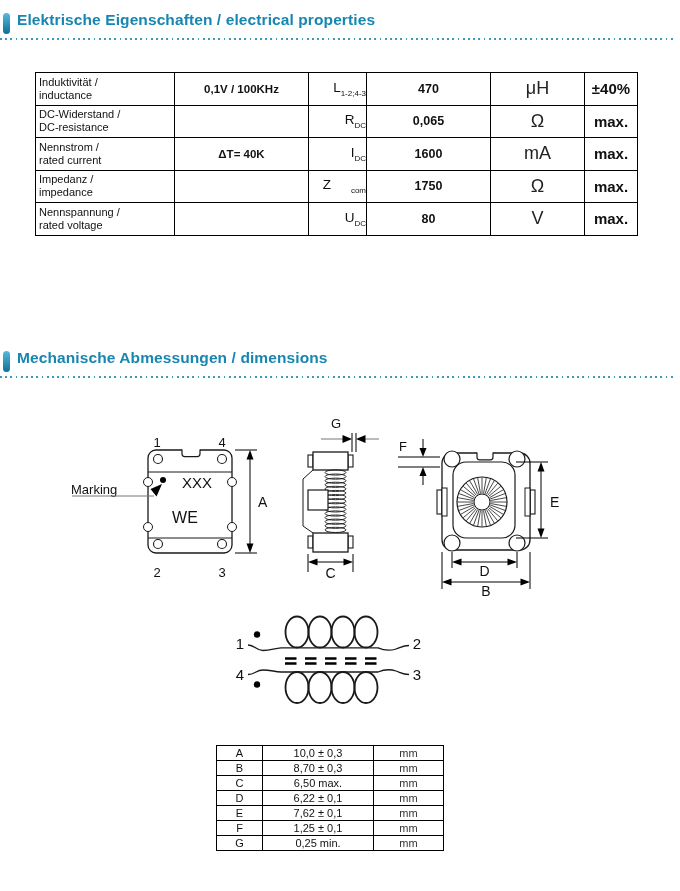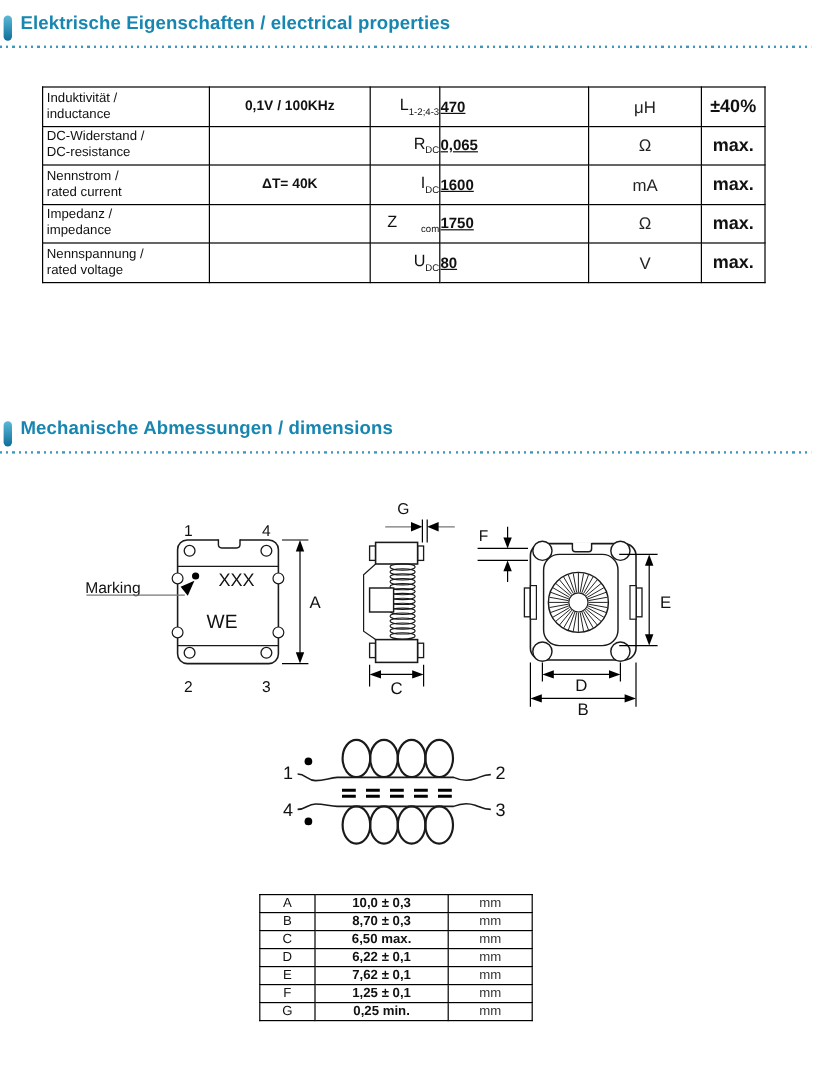--- a/index.html
+++ b/index.html
@@ -24,29 +24,29 @@
 
   
   .etable { position:absolute; left:35px; top:72px; width:602px; color:#111; }
   .etable th { font-weight:normal; font-size:11px; line-height:13px; text-align:center; white-space:pre-line; height:30px; }
   .etable td { height:32.5px; }
   .td-prop { font-size:11px; line-height:13px; text-align:left; padding-left:3px; white-space:pre-line; }
   .td-cond { font-size:11.5px; font-weight:bold; text-align:center;margin-left:12px; }
   .td-sym  { font-size:13.5px; text-align:right; }
   .td-sym sub { font-size:8px; }
   .sub-gap { margin-left:20px; }
-  .td-val  { font-size:12.5px; font-weight:bold; text-align:left;text-decoration:underline; }
-  .td-unit { font-size:14px; text-align:center; color:#222; }
+  .td-val  { font-size:12.5px; font-weight:bold; text-align:center; }
+  .td-unit { font-size:18px; text-align:center; color:#222; }
   .td-tol  { font-size:15px; font-weight:bold; text-align:center; }
 
   
   .dtable { position:absolute; left:216px; top:745px; width:227px; color:#111; }
   .dtable td { height:15px; text-align:center; font-size:11px; line-height:11px; }
   .d-dim { font-size:11px; }
-  .d-val { font-weight:bold; }
+  .d-val { font-weight:normal; }
   .d-unit { color:#333; }
 
   svg { position:absolute; overflow:visible; }
   svg text { font-family:"Liberation Sans", sans-serif; fill:#111; }
   .ln  { stroke:#1a1a1a; fill:none; }
   .shape { stroke:#1a1a1a; fill:#fff; }
   .dim { stroke:#000; fill:none; stroke-width:1; }
   .arr { fill:#000; stroke:none; }
   .gray { stroke:#777; }
 </style>

